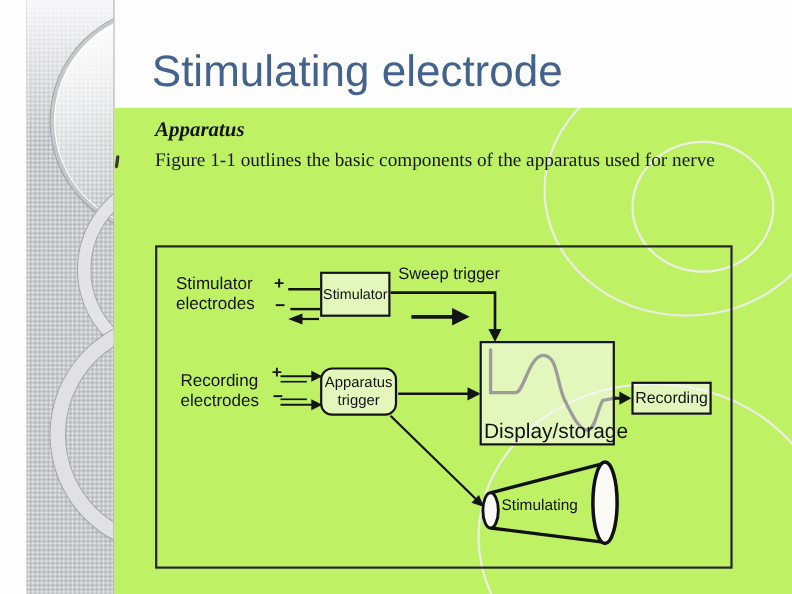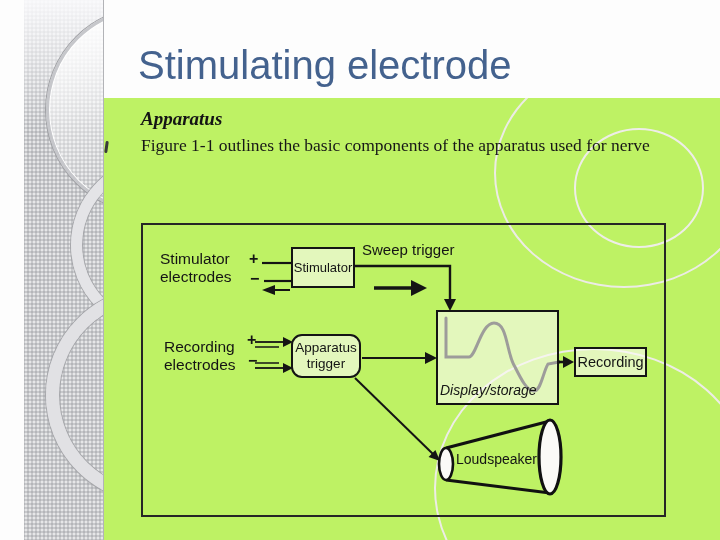--- a/index.html
+++ b/index.html
@@ -48,21 +48,21 @@
   .figure-box { position:absolute; left:37px; top:125px; width:525px; height:294px; border:2px solid #262626; }
   .fig-label { position:absolute; color:#141414; }
   .lbl-2line { font-size:15.5px; line-height:18px; }
   .sign { position:absolute; font-size:16px; font-weight:bold; color:#141414; line-height:14px; }
 
   .comp-box { position:absolute; border:2px solid #141414; display:flex; align-items:center;
     justify-content:center; text-align:center; color:#141414; background:rgba(251,250,247,.6); }
   .stimulator-box { left:148px; top:22px; width:64px; height:41px; font-size:13px; white-space:nowrap; }
   .amplifier-box { left:148px; top:109px; width:70px; height:44px; border-radius:11px; font-size:13.5px; line-height:16px; }
   .display-box { left:293px; top:85px; width:123px; height:95px; }
-  .display-label { position:absolute; left:297px; top:157px; font-size:14px; color:#141414;font-style:italic; }
+  .display-label { position:absolute; left:297px; top:157px; font-size:19px; color:#141414; }
   .recording-box { left:431px; top:122px; width:73px; height:30px; font-size:14.5px; }
 
   .sweep-label { left:219px; top:16px; font-size:15px; }
   .stim-el { left:17px; top:25px; }
   .rec-el { left:21px; top:113px; }
   .loud-label { left:313px; top:226px; font-size:14px; }
 
   .fig-svg { position:absolute; left:0; top:0; }
 </style>
 </head>
@@ -172,17 +172,17 @@
       <span class="sign" style="left:107px; top:47px;">−</span>
 
       <div class="fig-label lbl-2line rec-el">
         <div>Recording</div>
         <div>electrodes</div>
       </div>
       <span class="sign" style="left:104px; top:108px;">+</span>
       <span class="sign" style="left:105px; top:129px;">−</span>
 
       <div class="fig-label sweep-label">Sweep trigger</div>
-      <div class="fig-label loud-label">Loudspeaker</div>
+      <div class="fig-label loud-label">Stimulating</div>
     </div>
   </div>
 
 </div>
 
 </body></html>

